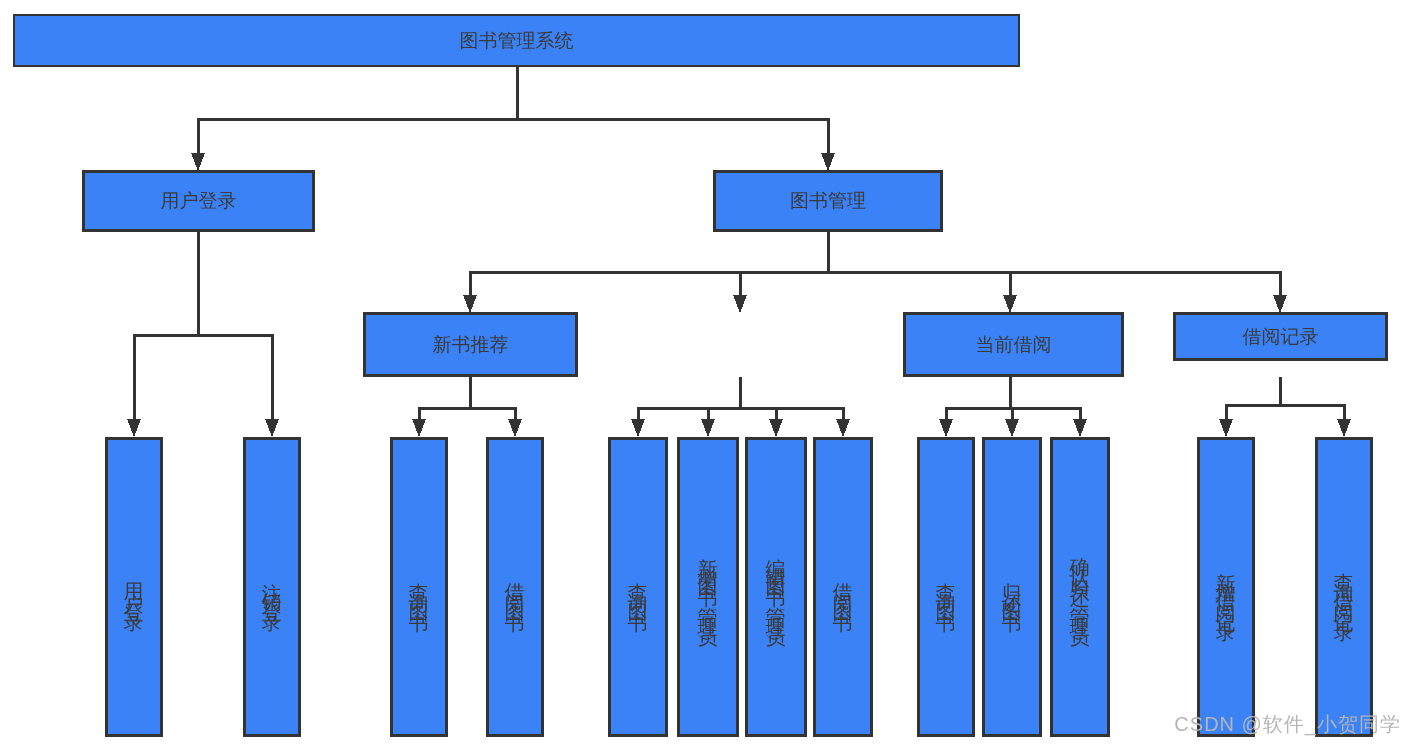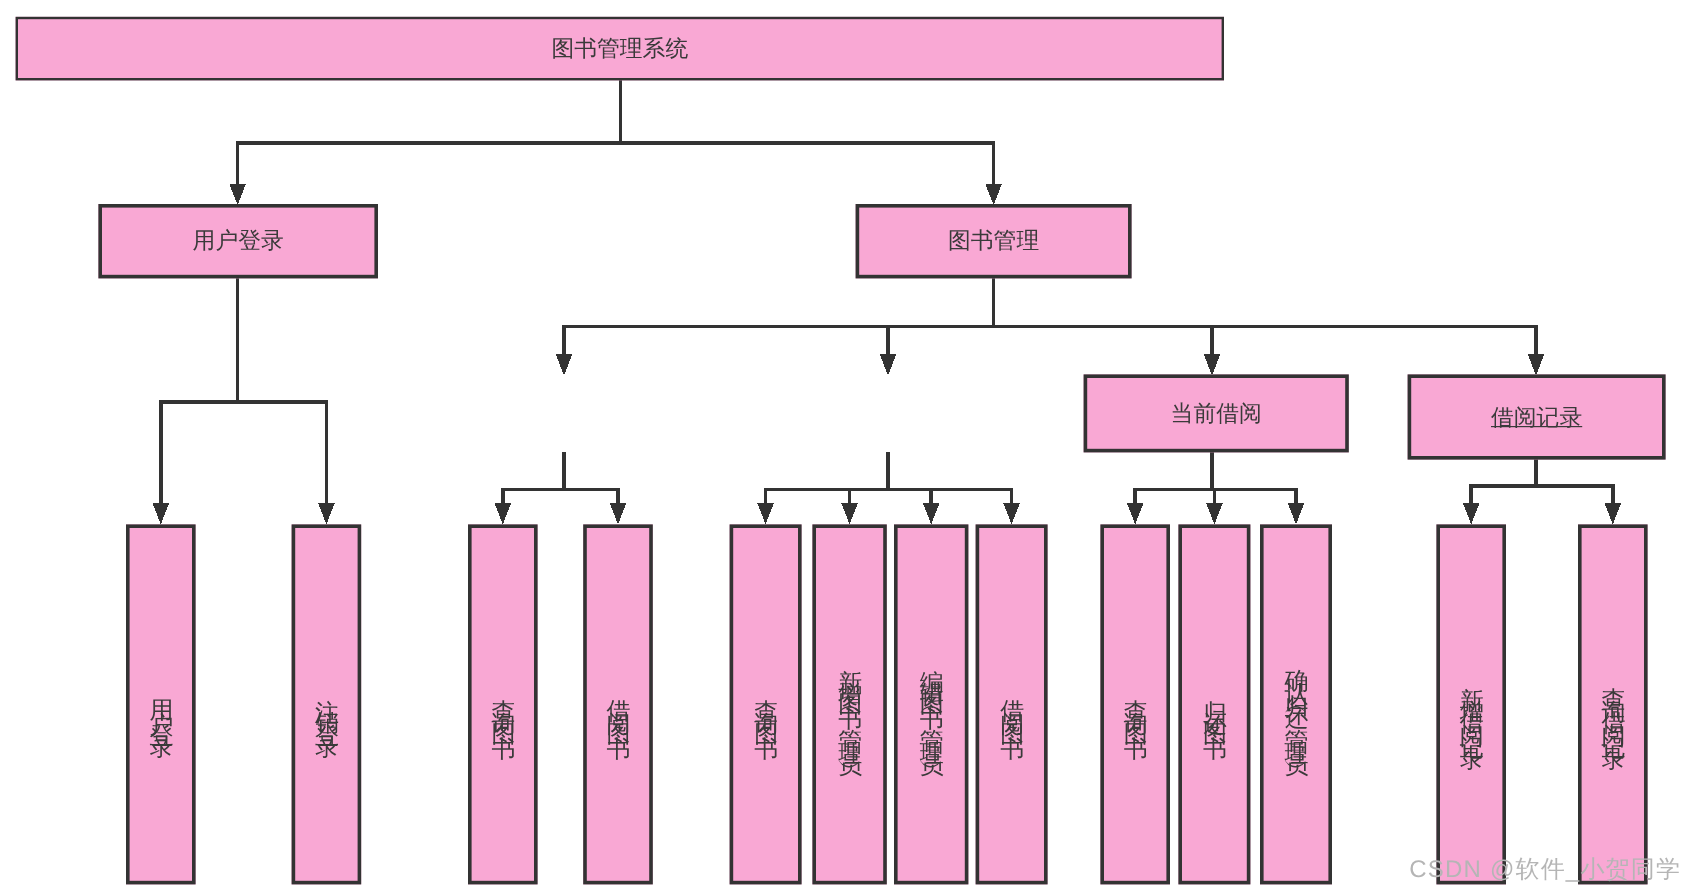--- a/index.html
+++ b/index.html
@@ -8,21 +8,21 @@
     width:1405px;height:747px;
     background:#ffffff;
     font-family:"Liberation Sans","DejaVu Sans",sans-serif;
     overflow:hidden;
   }
   #connectors{position:absolute;left:0;top:0;width:1405px;height:747px;}
   .box{
     position:absolute;
     box-sizing:border-box;
     border:3px solid #333333;
-    background:#f9a8d4;
+    background:#3b82f6;
     display:flex;align-items:center;justify-content:center;
     color:#3a3a3a;
     font-size:19px;
     text-align:center;
     z-index:2;
   }
   .root{border-width:2px;font-size:19px;}
   .vbox span{
     writing-mode:vertical-rl;
     text-orientation:mixed;
@@ -125,24 +125,27 @@
     <span>图书管理系统</span>
   </div>
 
   <div class="box" style="left:82px;top:170px;width:233px;height:62px;">
     <span>用户登录</span>
   </div>
   <div class="box" style="left:713px;top:170px;width:230px;height:62px;">
     <span>图书管理</span>
   </div>
 
+  <div class="box" style="left:363px;top:312px;width:215px;height:65px;">
+    <span>新书推荐</span>
+  </div>
   <div class="box" style="left:903px;top:312px;width:221px;height:65px;">
     <span>当前借阅</span>
   </div>
-  <div class="box" style="left:1173px;top:312px;width:215px;height:71px;text-decoration:underline;">
+  <div class="box" style="left:1173px;top:312px;width:215px;height:49px;">
     <span>借阅记录</span>
   </div>
 
   <div class="box vbox" style="left:105px;top:437px;width:58px;height:300px;">
     <span>用户登录</span>
   </div>
   <div class="box vbox" style="left:243px;top:437px;width:58px;height:300px;">
     <span>注销登录</span>
   </div>
 

